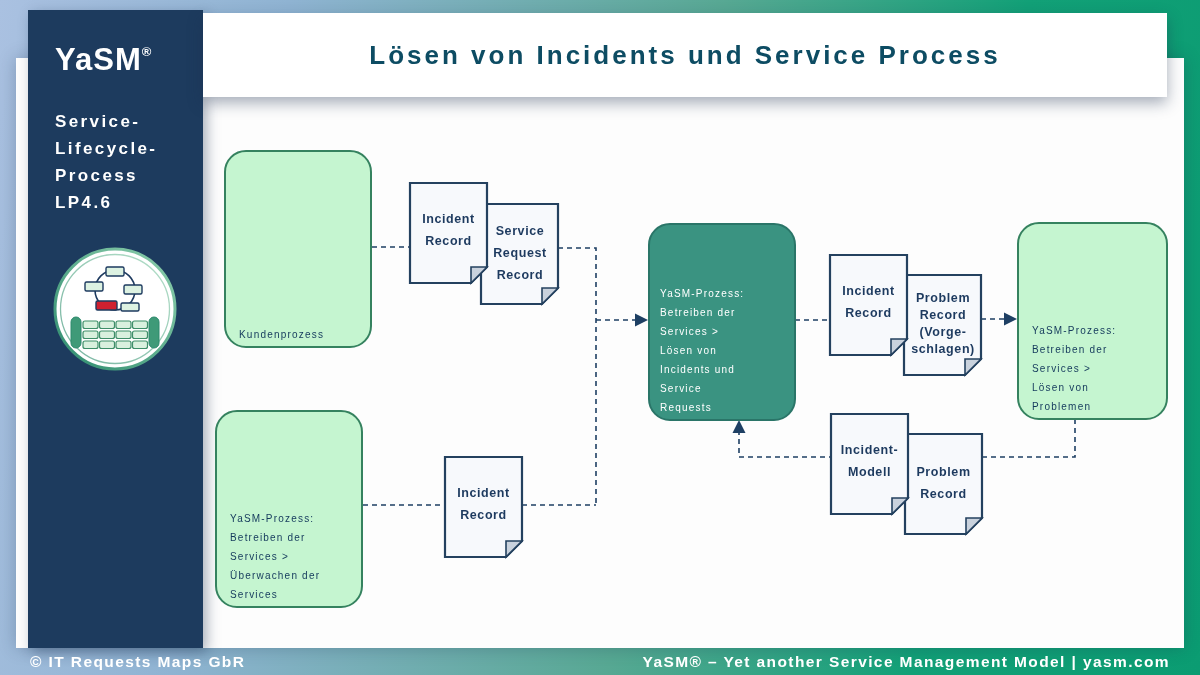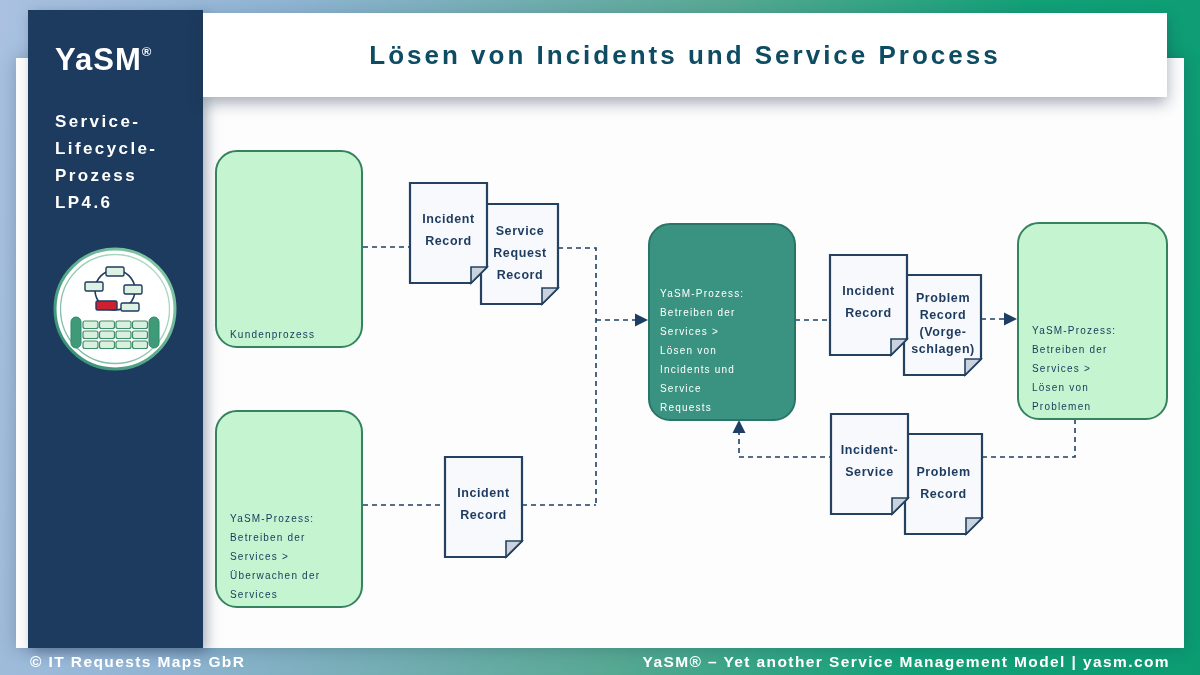--- a/index.html
+++ b/index.html
@@ -46,21 +46,21 @@
     position:absolute;box-sizing:border-box;border-radius:22px;
     border:2.5px solid #35825f;background:#c5f5d0;
     display:flex;align-items:flex-end;
   }
   .pbox .pbox-label{
     padding:0 6px 2px 13px;white-space:pre-line;
     font-size:10px;font-weight:normal;letter-spacing:1.2px;line-height:19px;color:#14395c;
   }
   .pbox.teal{background:#3a9381;border-color:#2a7568;}
   .pbox.teal .pbox-label{color:#ffffff;padding-left:10px;}
-  .box-kundenprozess{left:215px;top:150px;width:148px;height:198px;}
+  .box-kundenprozess{left:224px;top:150px;width:148px;height:198px;}
   .box-ueberwachen{left:215px;top:410px;width:148px;height:198px;}
   .box-loesen-incidents{left:648px;top:223px;width:148px;height:198px;}
   .box-loesen-probleme{left:1017px;top:222px;width:151px;height:198px;}
   .doc-label{
     position:absolute;display:flex;align-items:center;justify-content:center;
     text-align:center;white-space:pre-line;
     font-size:12.5px;font-weight:bold;letter-spacing:.6px;line-height:22px;color:#1d3a5f;
   }
   .doc-label.small{line-height:17px;}
   
@@ -77,21 +77,21 @@
 <body>
 
 <div class="stage">
 
   <div class="backing"></div>
 
   <div class="sidebar">
     <div class="brand"><span>YaSM</span><sup>®</sup></div>
     <div class="sidebar-subtitle">Service-
 Lifecycle-
-Prozess
+Process
 LP4.6</div>
     <div class="icon-wrap">
       <svg width="130" height="130" viewBox="0 0 130 130">
         <defs>
           <linearGradient id="ring" x1="0" y1="1" x2="1" y2="0">
             <stop offset="0" stop-color="#2c8a6d"></stop>
             <stop offset="1" stop-color="#8fd0ae"></stop>
           </linearGradient>
         </defs>
         <circle cx="65" cy="65" r="60" fill="#ffffff" stroke="url(#ring)" stroke-width="3"></circle>
@@ -208,20 +208,20 @@
 Record</div>
   <div class="doc-label" style="left:445px;top:457px;width:77px;height:94px;">Incident
 Record</div>
   <div class="doc-label" style="left:830px;top:255px;width:77px;height:94px;">Incident
 Record</div>
   <div class="doc-label small" style="left:904px;top:277px;width:78px;height:94px;">Problem
 Record
 (Vorge-
 schlagen)</div>
   <div class="doc-label" style="left:831px;top:414px;width:77px;height:94px;">Incident-
-Service</div>
+Modell</div>
   <div class="doc-label" style="left:905px;top:436px;width:77px;height:94px;">Problem
 Record</div>
 
   <div class="footer-left">© IT Requests Maps GbR</div>
   <div class="footer-right">YaSM® – Yet another Service Management Model | yasm.com</div>
 
 </div>
 
 </body></html>

